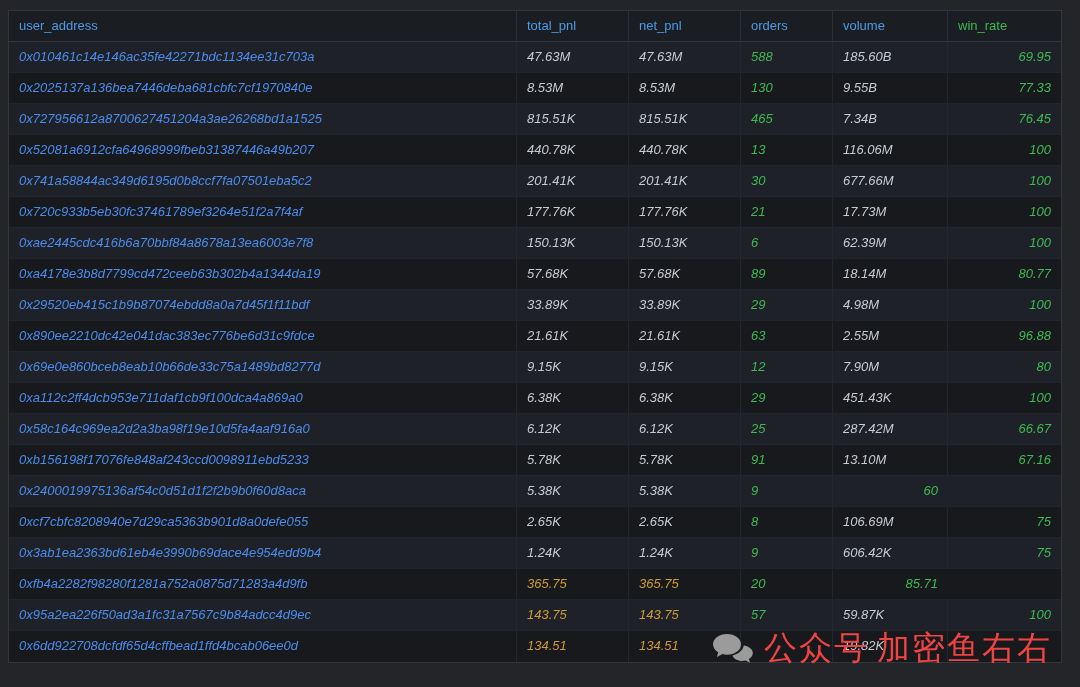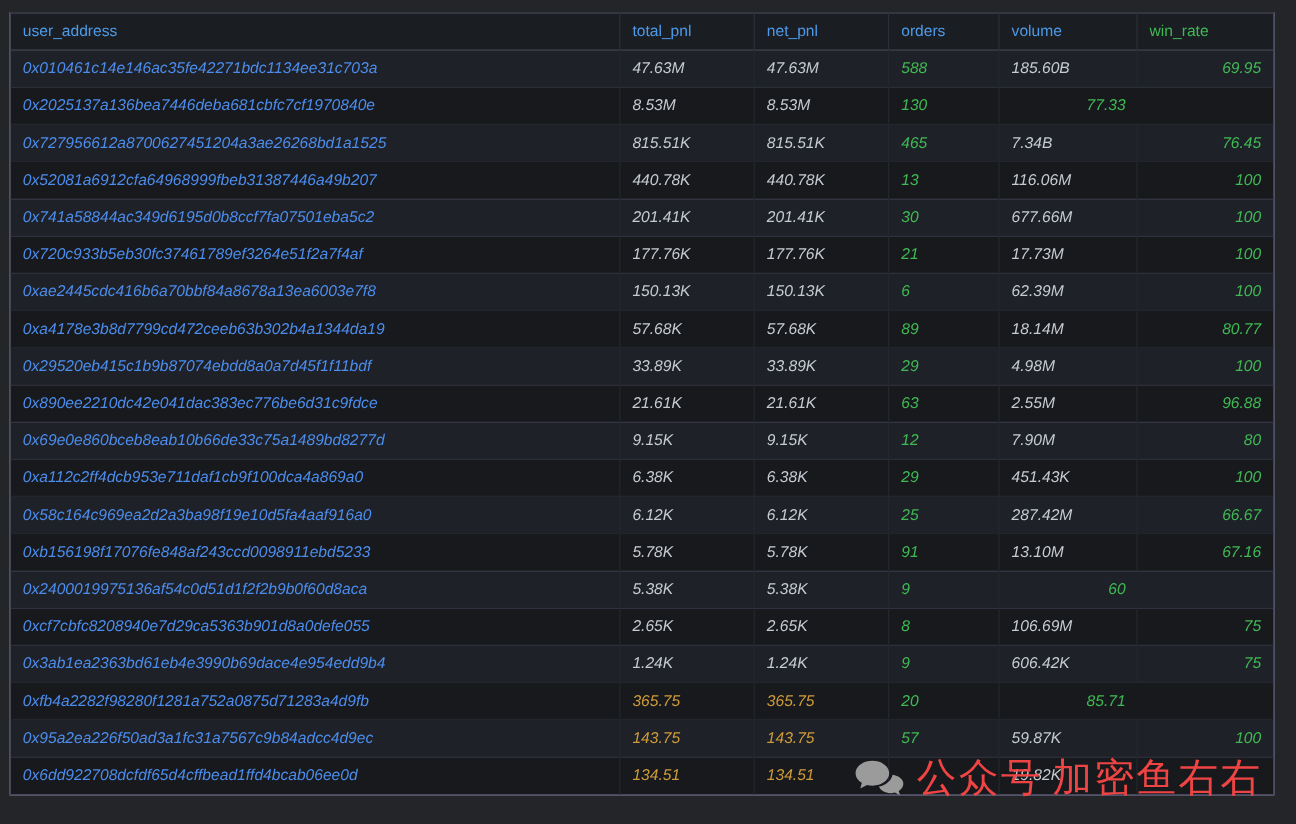--- a/index.html
+++ b/index.html
@@ -6,21 +6,21 @@
   html, body { width: 1080px; height: 687px; overflow: hidden; }
   body {
     background: #242529;
     font-family: "Liberation Sans", sans-serif;
     position: relative;
   }
   .table-wrap {
     position: absolute;
     left: 8px; top: 10px;
     width: 1054px;
-    background: #c4b5fd;
+    background: #0ea5e9;
     border: 1px solid #33373d;
   }
   .thead, .tr {
     display: grid;
     grid-template-columns: 508px 112px 112px 92px 115px 1fr;
   }
   .thead {
     background: #1a1d22;
     border-bottom: 1px solid #33373d;
     height: 31px;
@@ -91,20 +91,21 @@
           <div class="td">47.63M</div>
           <div class="td green">588</div>
           <div class="td">185.60B</div>
           <div class="td green">69.95</div>
         </div>
         <div class="tr even">
           <div class="td addr">0x2025137a136bea7446deba681cbfc7cf1970840e</div>
           <div class="td">8.53M</div>
           <div class="td">8.53M</div>
           <div class="td green">130</div>
+          <div class="td">9.55B</div>
           <div class="td green">77.33</div>
         </div>
         <div class="tr odd">
           <div class="td addr">0x727956612a8700627451204a3ae26268bd1a1525</div>
           <div class="td">815.51K</div>
           <div class="td">815.51K</div>
           <div class="td green">465</div>
           <div class="td">7.34B</div>
           <div class="td green">76.45</div>
         </div>

